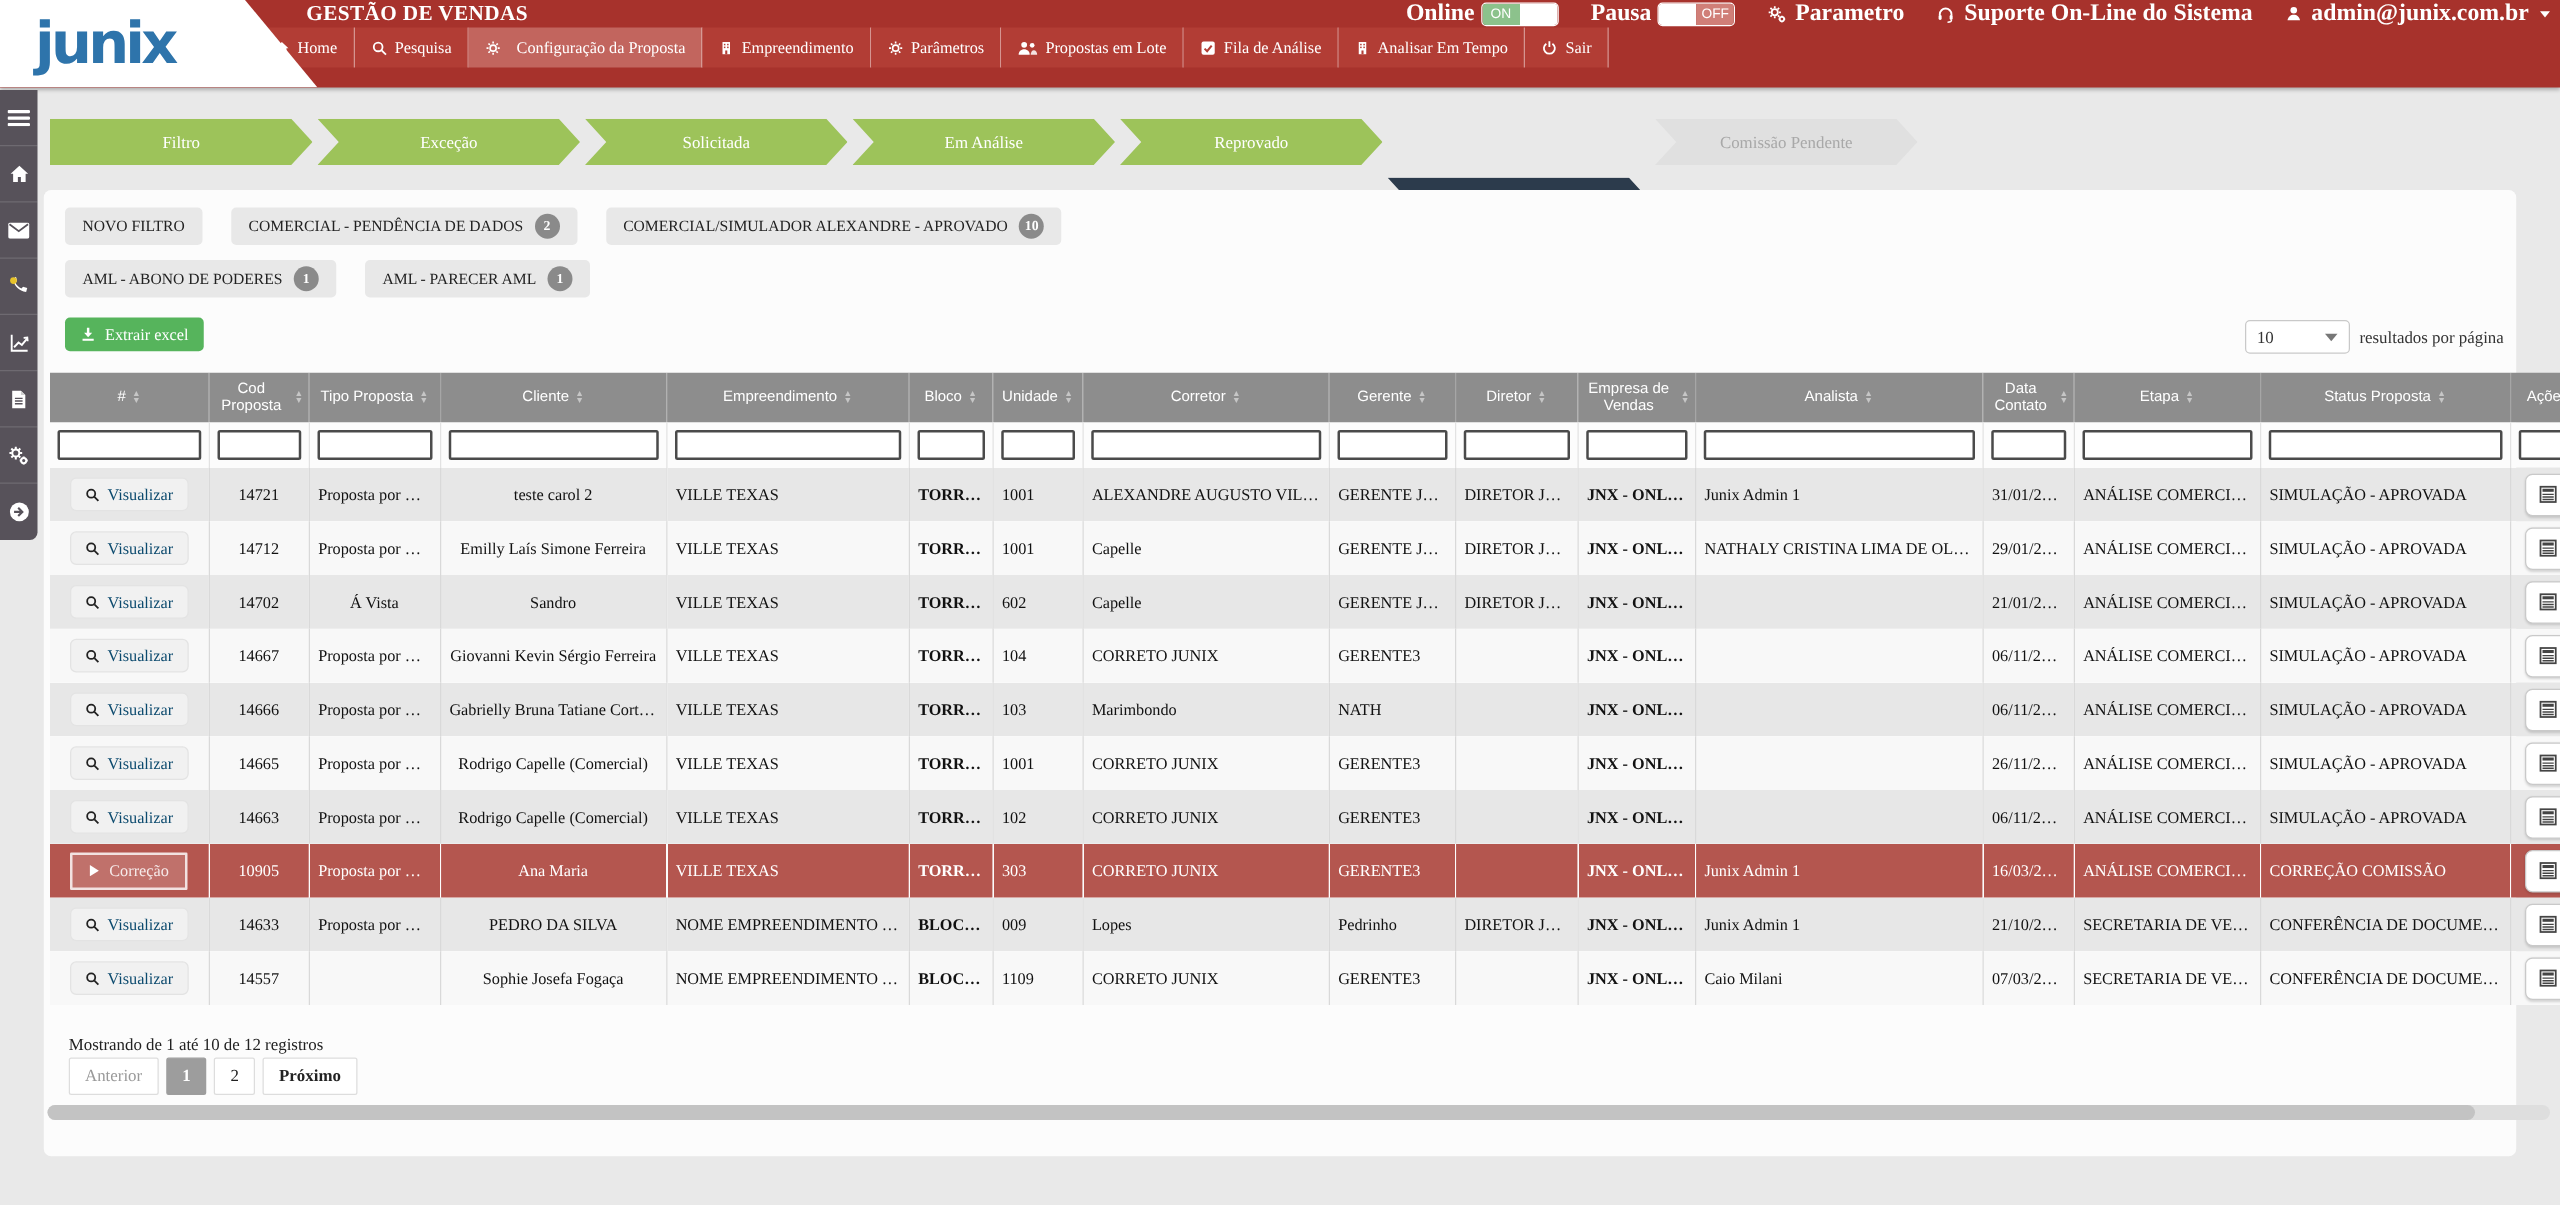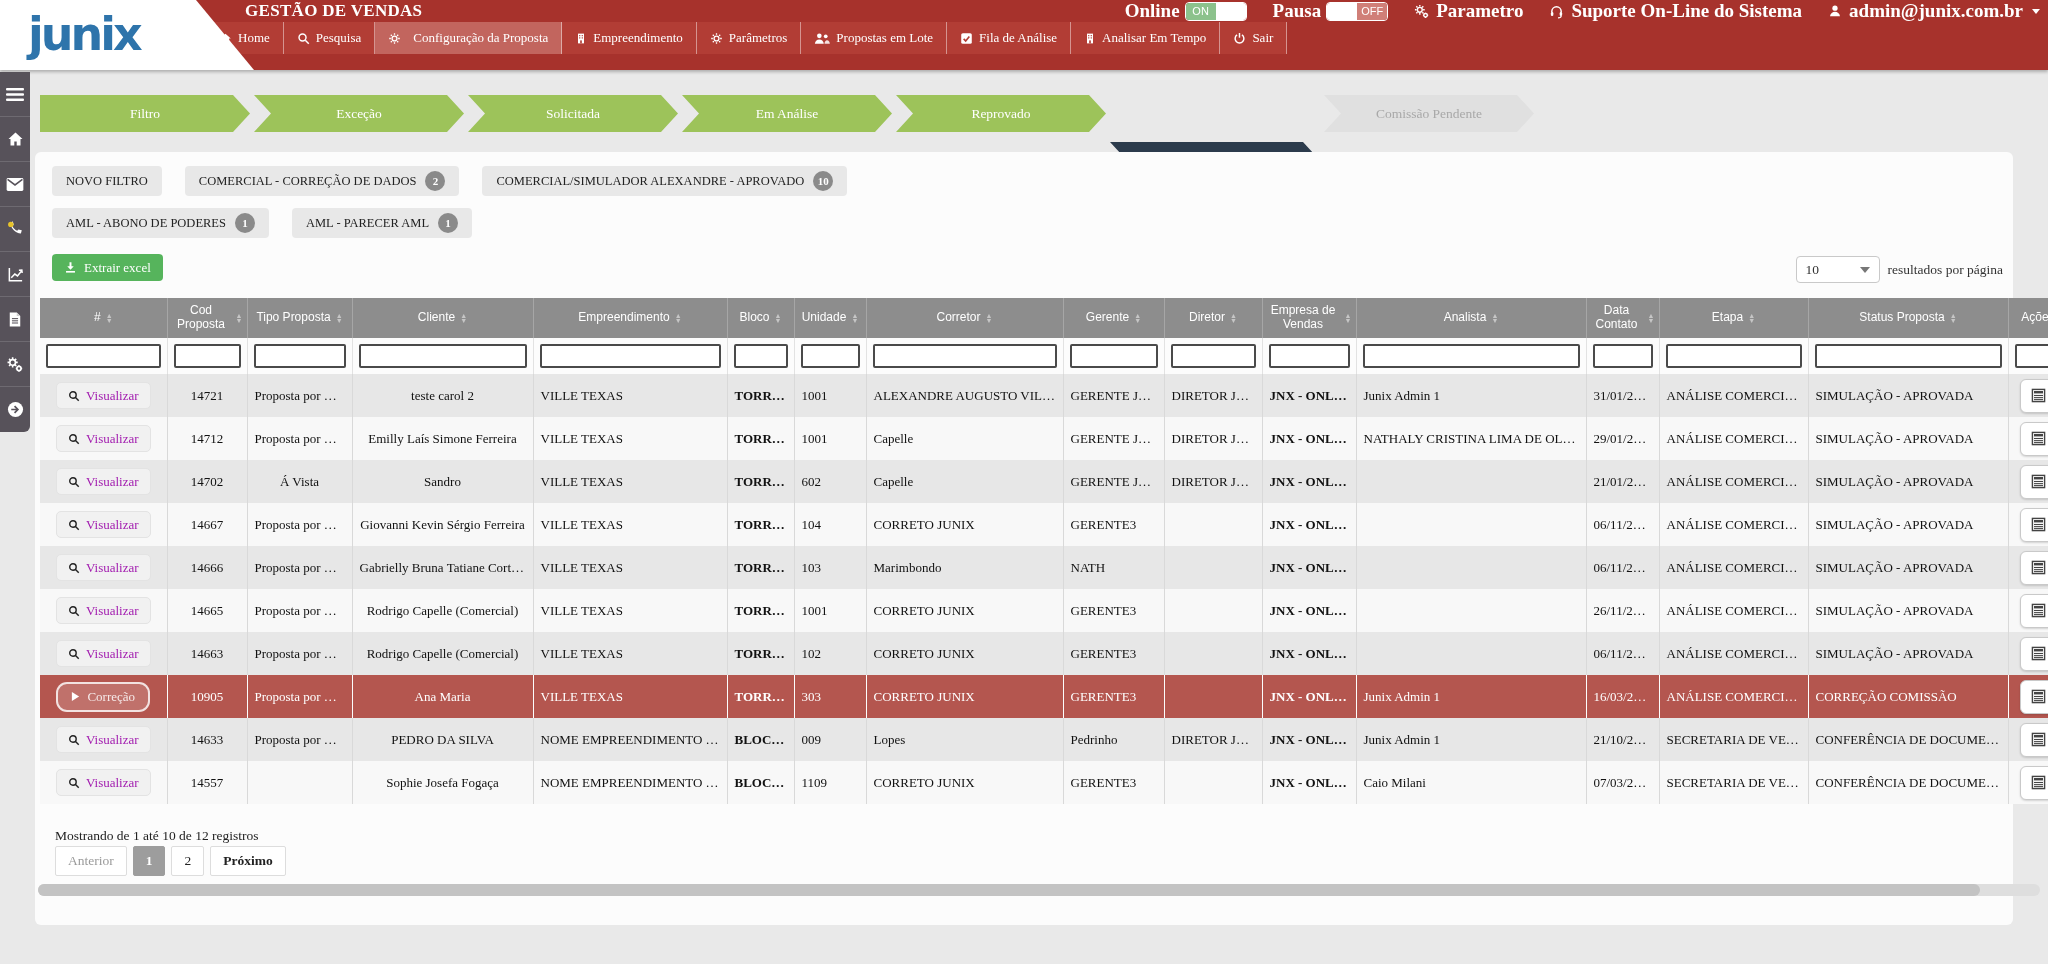--- a/index.html
+++ b/index.html
@@ -68,22 +68,22 @@
   .grid thead tr.filter-row input{width:100%;height:24px;border:2px solid #4a4a4a;border-radius:2px;background:#fff;outline:none;font-family:"Liberation Serif",serif;font-size:12px;padding:0 4px;}
   .grid tbody td{height:43px;font-size:13px;color:#111;border-right:1px solid #d9d9d9;padding:0 7px;overflow:hidden;white-space:nowrap;text-overflow:ellipsis;}
   .grid tbody tr.odd td{background:var(--row_odd);}
   .grid tbody tr.even td{background:var(--row_even);}
   .grid tbody tr.hl td{background:var(--hl_row);color:#fff;border-right:1px solid rgba(255,255,255,.3);}
   .al-center{text-align:center;}
   .al-left{text-align:left;}
   td.bloco{color:var(--bloco_red);font-weight:bold;}
   tr.hl td.bloco{color:#fff;}
   td.bold{font-weight:bold;}
-  .btn-visualizar{display:flex;align-items:center;gap:6px;background:#f1f1f1;border:1px solid #e3e3e3;border-radius:5px;height:27px;padding:0 11px;margin:0 auto;font-family:"Liberation Serif",serif;font-size:13px;color:#a21caf;cursor:pointer;}
-  .btn-correcao{display:flex;align-items:center;gap:7px;background:rgba(255,255,255,.16);border:2px solid rgba(255,255,255,.8);border-radius:11px;height:27px;padding:13px 13px;margin:0 auto;font-family:"Liberation Serif",serif;font-size:13px;color:rgba(255,255,255,.85);cursor:pointer;}
+  .btn-visualizar{display:flex;align-items:center;gap:6px;background:#f1f1f1;border:1px solid #e3e3e3;border-radius:5px;height:27px;padding:0 11px;margin:0 auto;font-family:"Liberation Serif",serif;font-size:13px;color:#0c4a6e;cursor:pointer;}
+  .btn-correcao{display:flex;align-items:center;gap:7px;background:rgba(255,255,255,.16);border:2px solid rgba(255,255,255,.8);border-radius:1px;height:27px;padding:13px 13px;margin:0 auto;font-family:"Liberation Serif",serif;font-size:13px;color:rgba(255,255,255,.85);cursor:pointer;}
   .btn-acao{width:36px;height:34px;background:#fff;border:1px solid #c9c9c9;border-radius:6px;display:flex;align-items:center;justify-content:center;margin:0 auto;cursor:pointer;box-shadow:0 1px 2px rgba(0,0,0,.15);}
 
   
   .showing{position:absolute;left:55px;top:828px;font-size:13.5px;color:#222;}
   .pagination{position:absolute;left:55px;top:846px;display:flex;gap:6px;}
   .page-btn{min-width:26px;height:30px;padding:0 12px;background:#fff;border:1px solid #ddd;border-radius:2px;font-family:"Liberation Serif",serif;font-size:13.5px;color:#222;display:flex;align-items:center;justify-content:center;cursor:pointer;}
   .page-btn.disabled{color:#9a9a9a;}
   .page-btn.active{background:var(--pg_active);border-color:var(--pg_active);color:#fff;font-weight:bold;}
   .page-btn.next{font-weight:bold;}
   .hscroll{position:absolute;left:38px;top:884px;width:2002px;height:12px;background:#dedede;border-radius:6px;}
@@ -322,21 +322,21 @@
   <div class="step active">Aprovado</div>
   <div class="step disabled">Comissão Pendente</div>
 </div>
 
 <div class="card">
   <div class="filters-row r1">
     <button class="filter-btn">
         <span>NOVO FILTRO</span>
       </button>
     <button class="filter-btn">
-        <span>COMERCIAL - CORREÇÃO DE DADOS</span>
+        <span>COMERCIAL - PENDÊNCIA DE DADOS</span>
         <span class="badge">2</span>
       </button>
     <button class="filter-btn">
         <span>COMERCIAL/SIMULADOR ALEXANDRE - APROVADO</span>
         <span class="badge">10</span>
       </button>
   </div>
   <div class="filters-row r2">
     <button class="filter-btn">
         <span>AML - ABONO DE PODERES</span>

